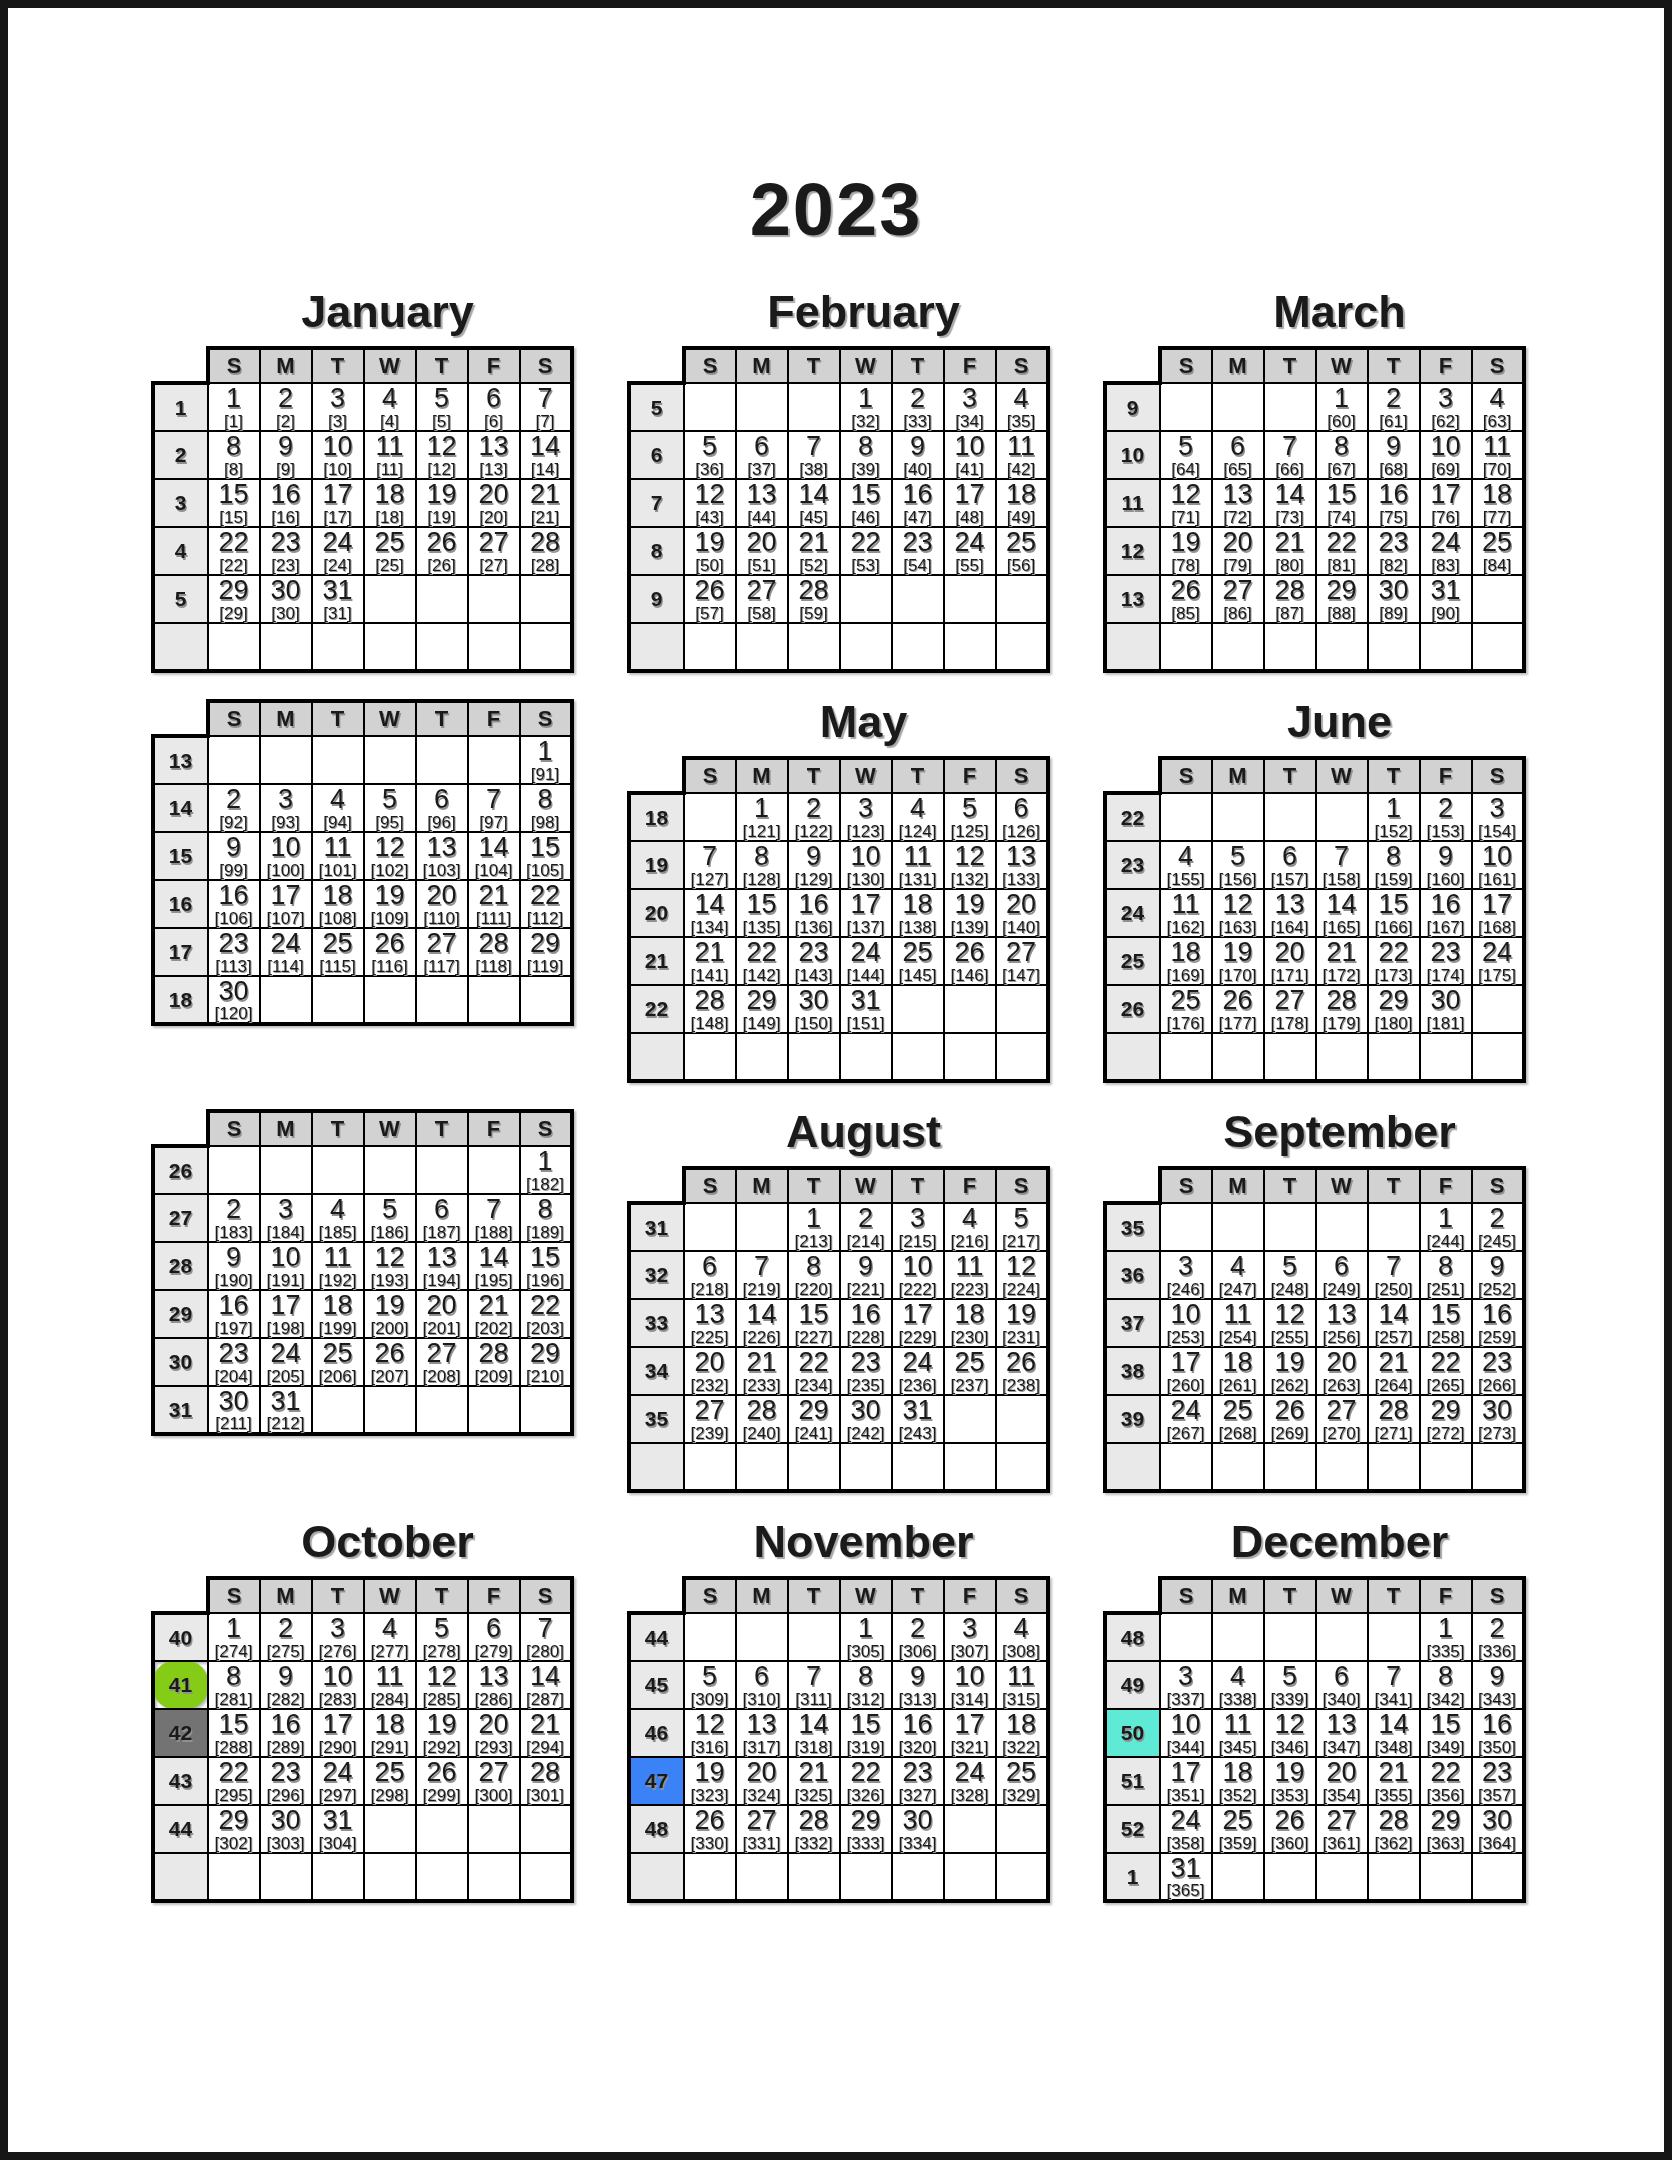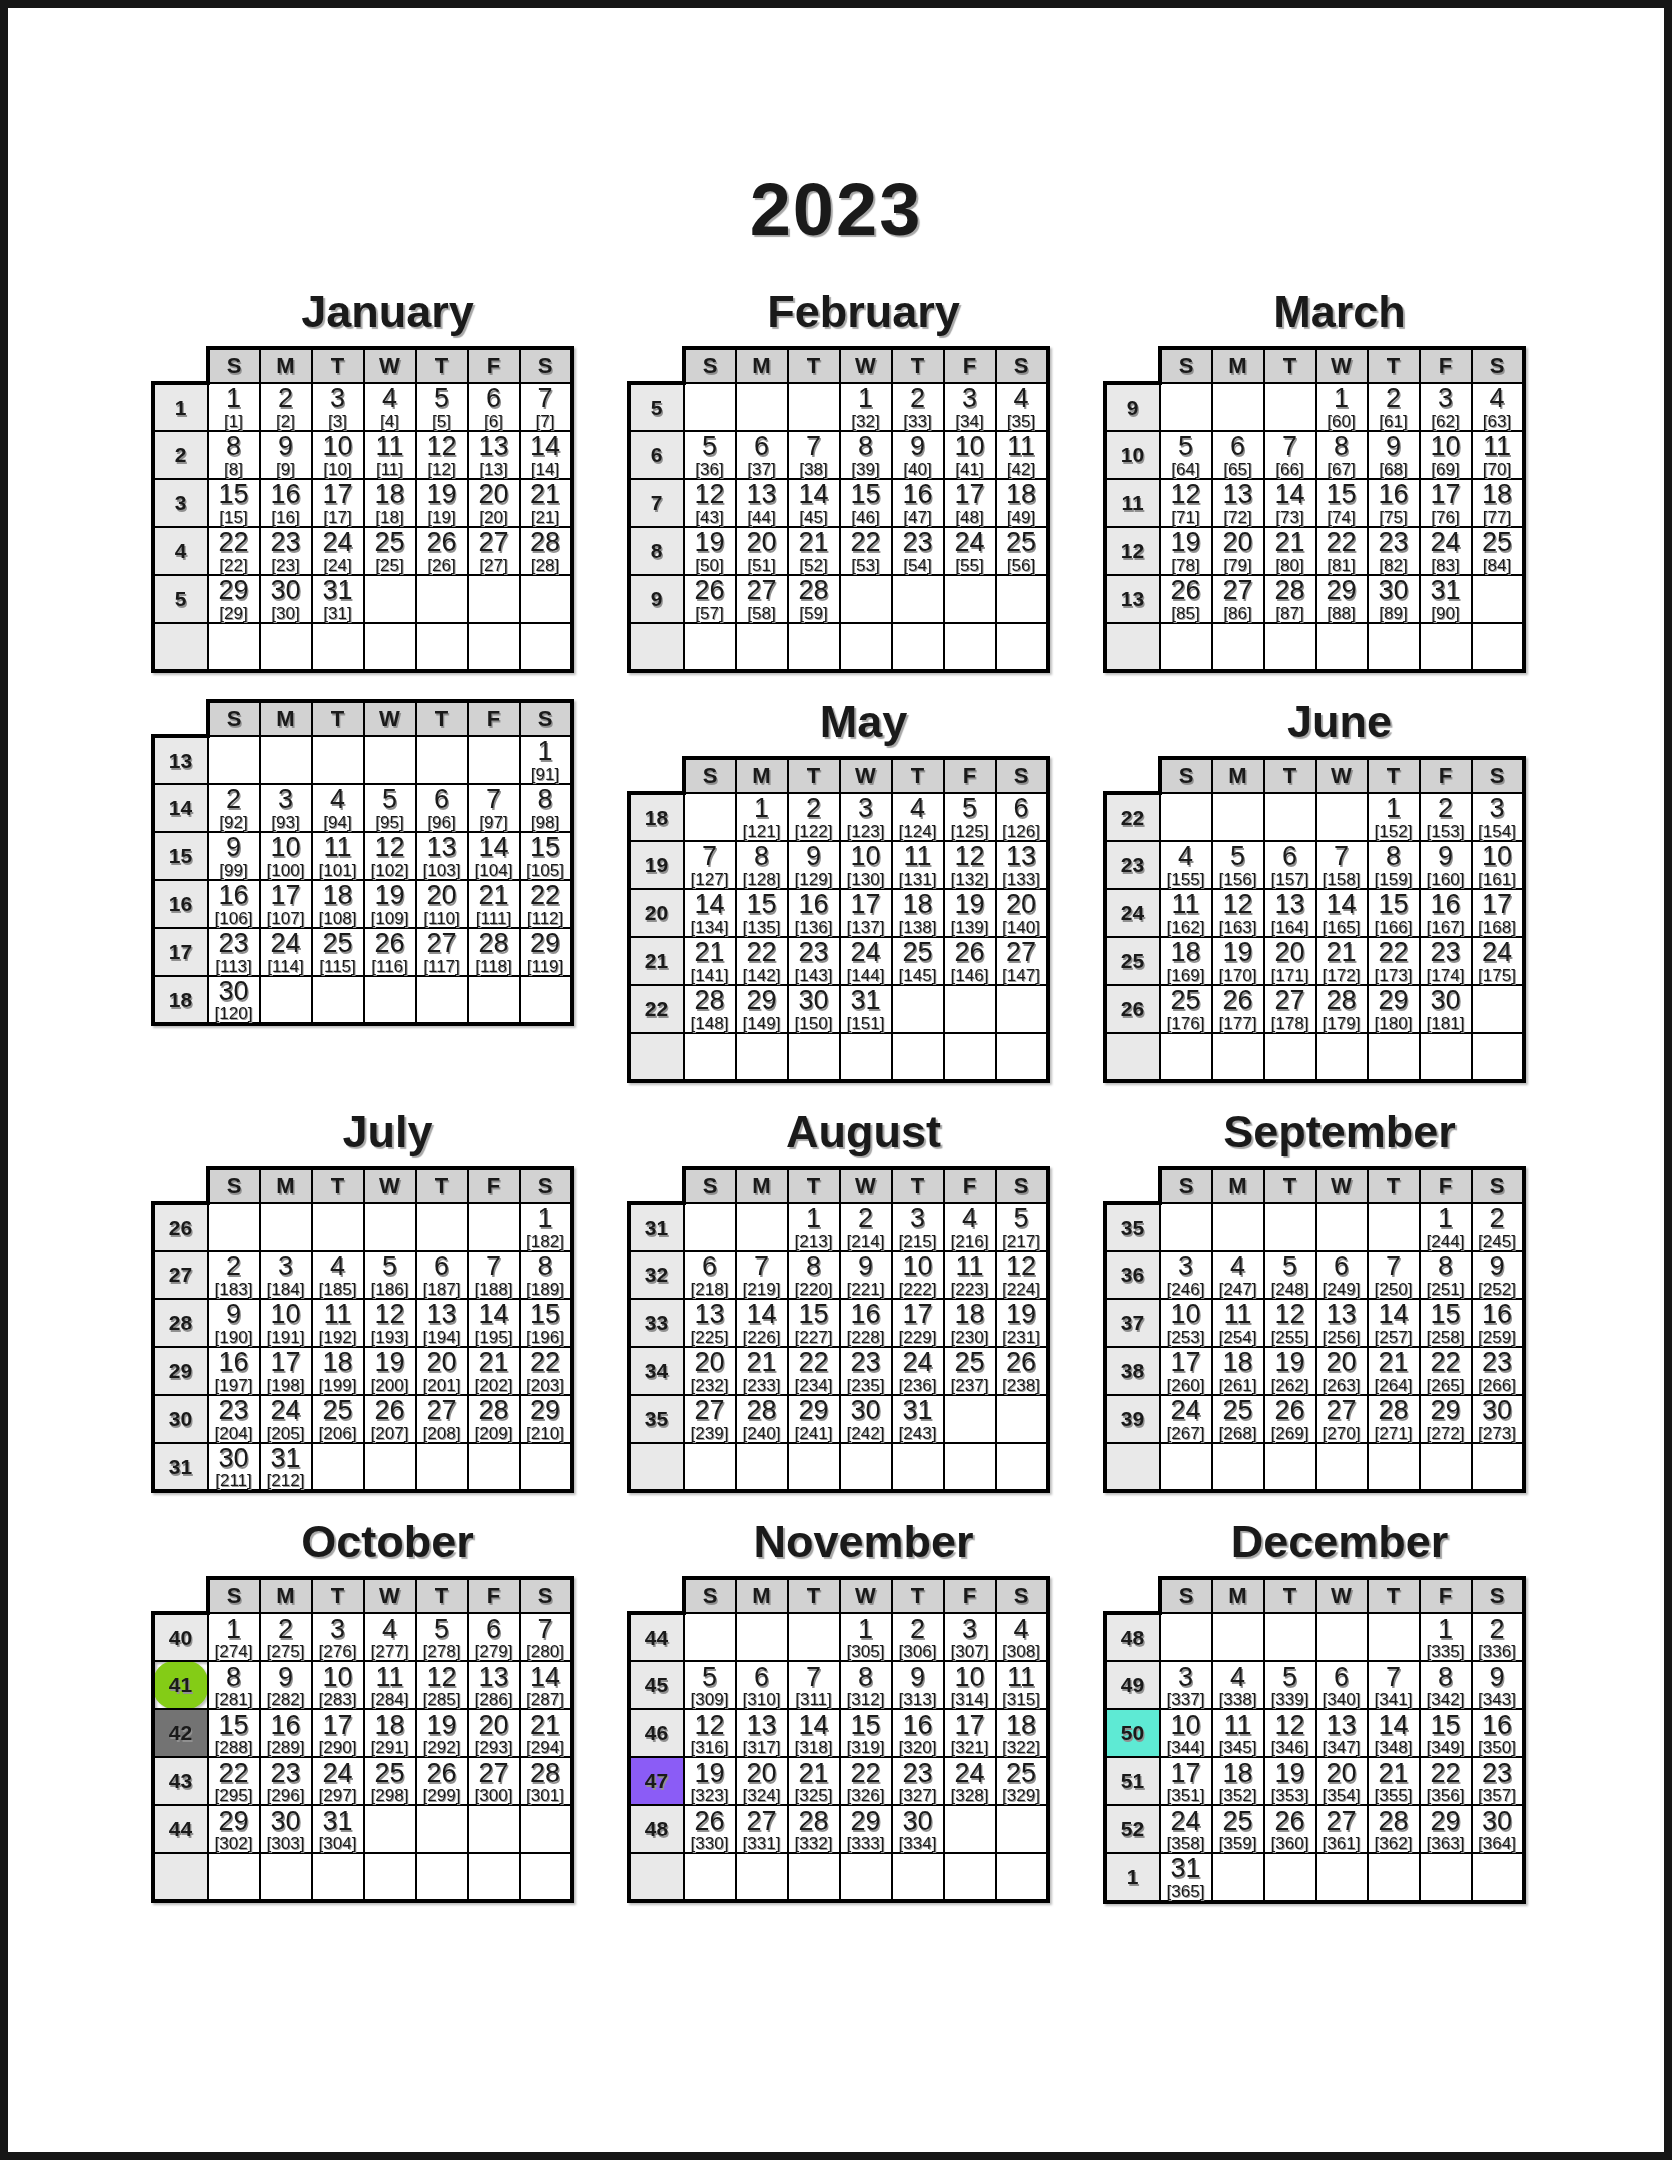--- a/index.html
+++ b/index.html
@@ -1156,21 +1156,20 @@
               <td class="day"></td>
               <td class="day"></td>
               <td class="day"></td>
               <td class="day"></td>
             </tr>
           </tbody>
     </table>
   </section>
 
   <section class="month">
-    <h2>July</h2>
     <table class="cal">
       <colgroup>
             <col class="wkcol">
             <col>
             <col>
             <col>
             <col>
             <col>
             <col>
             <col>
@@ -1995,21 +1994,21 @@
               <td class="day">
                 <div class="d">17</div>
                 <div class="doy">[321]</div>
               </td>
               <td class="day">
                 <div class="d">18</div>
                 <div class="doy">[322]</div>
               </td>
             </tr>
             <tr>
-              <td class="wk" style="background: #8b5cf6;">47</td>
+              <td class="wk" style="background: #3b82f6;">47</td>
               <td class="day">
                 <div class="d">19</div>
                 <div class="doy">[323]</div>
               </td>
               <td class="day">
                 <div class="d">20</div>
                 <div class="doy">[324]</div>
               </td>
               <td class="day">
                 <div class="d">21</div>

